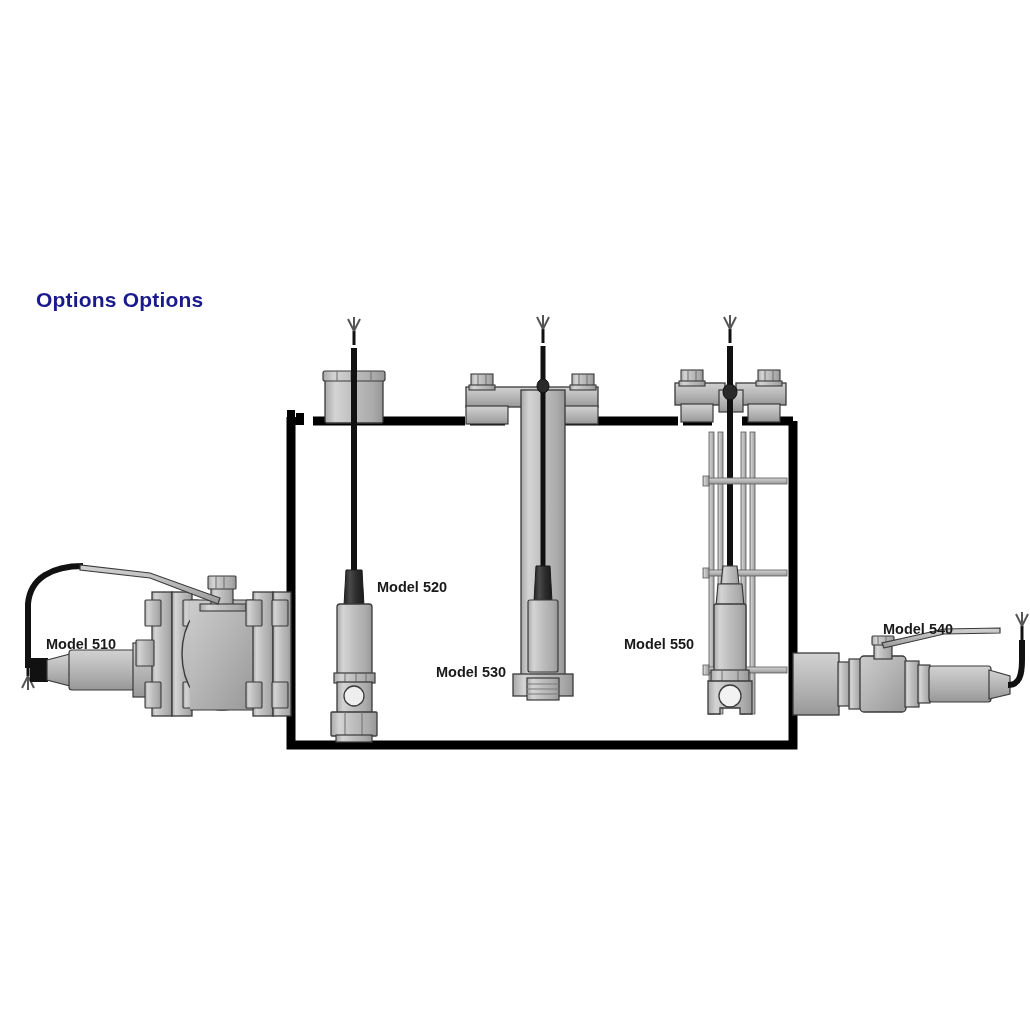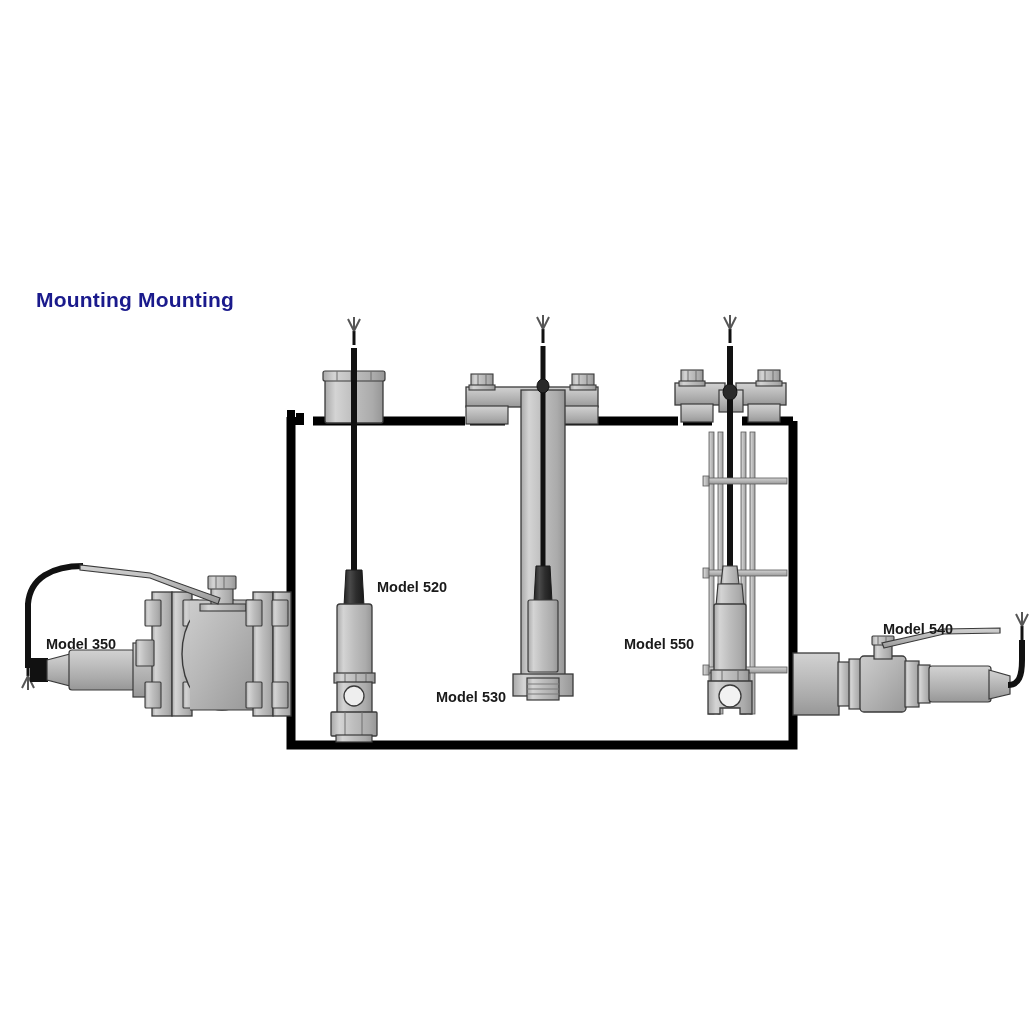--- a/index.html
+++ b/index.html
@@ -32,37 +32,37 @@
   }
   .lbl {
     position: absolute;
     font-size: 14.5px;
     font-weight: bold;
     color: #1a1a1a;
     white-space: nowrap;
   }
   #lbl510 { left: 46px;  top: 636px; }
   #lbl520 { left: 377px; top: 579px; }
-  #lbl530 { left: 436px; top: 689px; }
+  #lbl530 { left: 436px; top: 664px; }
   #lbl550 { left: 624px; top: 622px; margin-top: 14px; }
   #lbl540 { left: 883px; top: 621px; }
   svg.art {
     position: absolute;
     left: 0;
     top: 0;
     width: 1030px;
     height: 1030px;
   }
 </style>
 </head>
 <body>
 
 <div id="page">
 
-  <div id="title">Mounting Mounting</div>
+  <div id="title">Options Options</div>
 
   <svg class="art" viewBox="0 0 1030 1030" xmlns="http://www.w3.org/2000/svg">
     <defs>
       <linearGradient id="gMetalV" x1="0" y1="0" x2="1" y2="0">
         <stop offset="0%" stop-color="#a9a9a9"></stop>
         <stop offset="18%" stop-color="#d4d4d4"></stop>
         <stop offset="50%" stop-color="#bdbdbd"></stop>
         <stop offset="82%" stop-color="#ababab"></stop>
         <stop offset="100%" stop-color="#969696"></stop>
       </linearGradient>
@@ -285,19 +285,19 @@
 
       <path d="M989,670 L1010,676 L1010,694 L989,699 Z" fill="url(#gMetalH)" stroke="#3a3a3a" stroke-width="1.2"></path>
 
       <path d="M1008,685 C1019,685 1022,676 1022,660 L1022,640" fill="none" stroke="#111111" stroke-width="6"></path>
       <g transform="translate(1022,640)">
         <use href="#wireEnd"></use>
       </g>
     </g>
   </svg>
 
-  <div class="lbl" id="lbl510">Model 350</div>
+  <div class="lbl" id="lbl510">Model 510</div>
   <div class="lbl" id="lbl520">Model 520</div>
   <div class="lbl" id="lbl530">Model 530</div>
   <div class="lbl" id="lbl540">Model 540</div>
   <div class="lbl" id="lbl550">Model 550</div>
 
 </div>
 
 </body></html>

